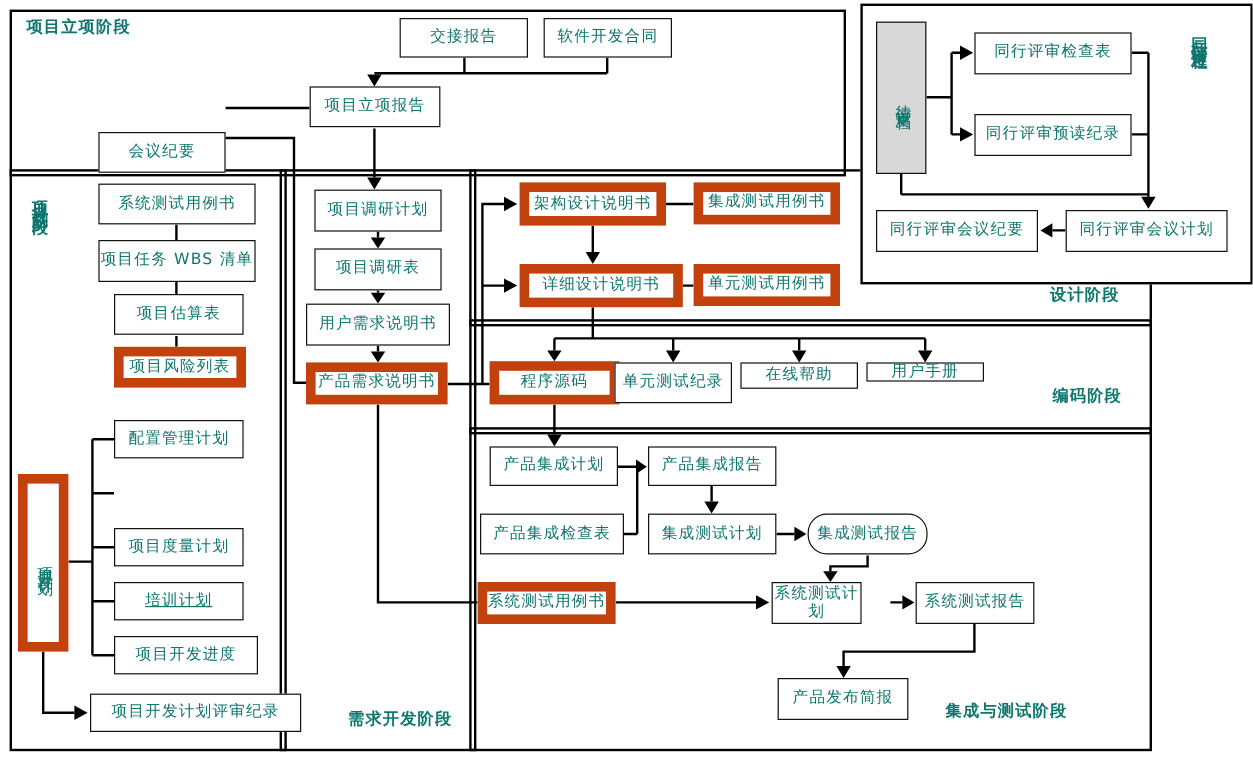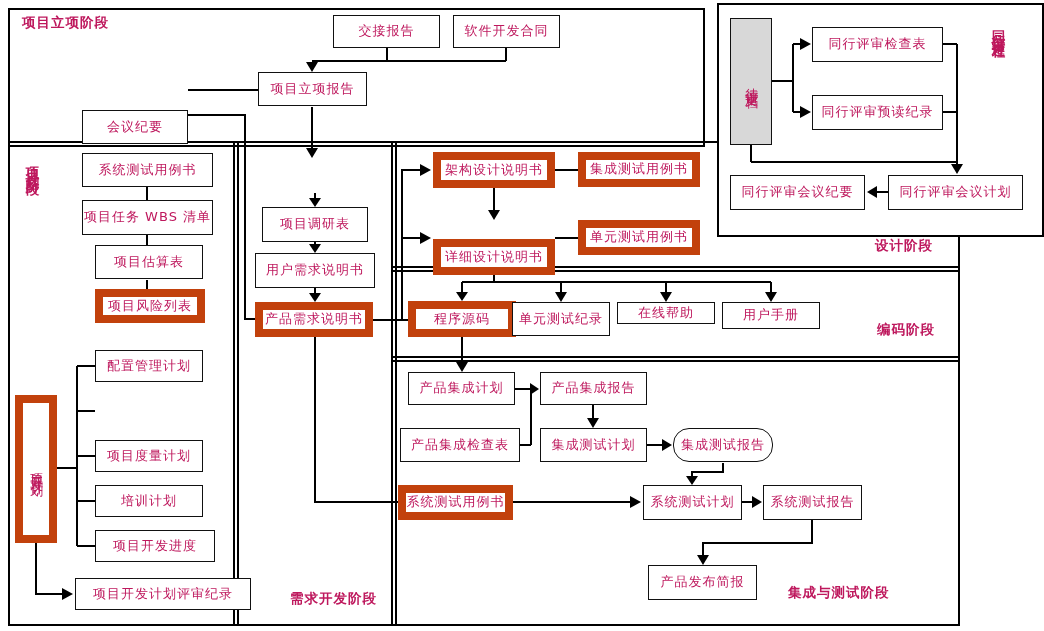--- a/index.html
+++ b/index.html
@@ -1,17 +1,17 @@
 <!DOCTYPE html>
 <html><head>
 <meta charset="utf-8">
 <style>
   html,body{margin:0;padding:0;background:#fff;}
   #stage{position:relative;width:1044px;height:631px;background:#fff;
-         font-family:"DejaVu Sans","Liberation Sans",sans-serif;color:#be185d;overflow:hidden;}
+         font-family:"DejaVu Sans","Liberation Sans",sans-serif;color:#0f766e;overflow:hidden;}
   .region{position:absolute;border:2px solid #000;background:transparent;}
   .region.filled{background:#fff;}
   .box{position:absolute;border:1.5px solid #111;background:#fff;display:flex;
        align-items:center;justify-content:center;text-align:center;
        font-size:13px;letter-spacing:1px;line-height:1.1;z-index:4;box-sizing:border-box;}
   .box.bold{border:8px solid #c2410c;}
   .box.gray{background:#d8d8d8;}
   .box.vtext{writing-mode:vertical-rl;text-orientation:upright;letter-spacing:2px;}
   .plabel{position:absolute;font-weight:bold;font-size:13.5px;letter-spacing:1px;z-index:5;white-space:nowrap;}
   .plabel.vert{writing-mode:vertical-rl;text-orientation:upright;letter-spacing:3px;}
@@ -92,45 +92,46 @@
   <div class="box" style="left:82px;top:72px;width:106px;height:34px;margin-top:38px;">会议纪要</div>
   <div class="box" style="left:258px;top:72px;width:109px;height:34px;">项目立项报告</div>
 
   <div class="box" style="left:82px;top:153px;width:131px;height:34px;">系统测试用例书</div>
   <div class="box" style="left:82px;top:200px;width:131px;height:35px;">项目任务 WBS 清单</div>
   <div class="box" style="left:95px;top:245px;width:108px;height:34px;">项目估算表</div>
   <div class="box bold" style="left:95px;top:289px;width:110px;height:34px;">项目风险列表</div>
   <div class="box bold vtext" style="left:15px;top:395px;width:42px;height:148px;">项目开发计划</div>
   <div class="box" style="left:95px;top:350px;width:108px;height:32px;">配置管理计划</div>
   <div class="box" style="left:95px;top:440px;width:108px;height:32px;">项目度量计划</div>
-  <div class="box" style="left:95px;top:485px;width:108px;height:32px;">培训计划</div>
+  <div class="box" style="left:95px;top:485px;width:108px;height:32px;text-decoration:underline;">培训计划</div>
   <div class="box" style="left:95px;top:530px;width:120px;height:32px;">项目开发进度</div>
   <div class="box" style="left:75px;top:578px;width:176px;height:32px;">项目开发计划评审纪录</div>
 
+  <div class="box" style="left:262px;top:158px;width:106px;height:35px;">项目调研计划</div>
   <div class="box" style="left:262px;top:207px;width:106px;height:35px;">项目调研表</div>
   <div class="box" style="left:255px;top:253px;width:120px;height:35px;">用户需求说明书</div>
   <div class="box bold" style="left:255px;top:302px;width:118px;height:35px;">产品需求说明书</div>
 
   <div class="box bold" style="left:433px;top:152px;width:122px;height:36px;">架构设计说明书</div>
   <div class="box bold" style="left:578px;top:152px;width:122px;height:35px;">集成测试用例书</div>
-  <div class="box bold" style="left:433px;top:220px;width:122px;height:36px;margin-top:19px;">详细设计说明书</div>
+  <div class="box bold" style="left:433px;top:220px;width:136px;height:36px;">详细设计说明书</div>
   <div class="box bold" style="left:578px;top:220px;width:122px;height:35px;">单元测试用例书</div>
 
   <div class="box bold" style="left:408px;top:301px;width:108px;height:36px;">程序源码</div>
   <div class="box" style="left:512px;top:302px;width:98px;height:34px;">单元测试纪录</div>
   <div class="box" style="left:617px;top:302px;width:98px;height:22px;">在线帮助</div>
-  <div class="box" style="left:722px;top:302px;width:98px;height:27px;">用户手册</div>
+  <div class="box" style="left:722px;top:302px;width:98px;height:16px;">用户手册</div>
 
   <div class="box" style="left:408px;top:372px;width:107px;height:33px;">产品集成计划</div>
   <div class="box" style="left:540px;top:372px;width:107px;height:33px;">产品集成报告</div>
   <div class="box" style="left:400px;top:428px;width:120px;height:34px;">产品集成检查表</div>
   <div class="box" style="left:540px;top:428px;width:107px;height:34px;">集成测试计划</div>
   <div class="box" style="left:673px;top:428px;width:100px;height:34px;border-radius:16px;">集成测试报告</div>
   <div class="box bold" style="left:398px;top:485px;width:115px;height:35px;">系统测试用例书</div>
-  <div class="box" style="left:643px;top:485px;width:99px;height:35px;">系统测试计划</div>
+  <div class="box" style="left:643px;top:485px;width:75px;height:35px;">系统测试计划</div>
   <div class="box" style="left:763px;top:485px;width:99px;height:35px;">系统测试报告</div>
   <div class="box" style="left:648px;top:565px;width:109px;height:35px;">产品发布简报</div>
 
   <div class="box gray vtext" style="left:730px;top:18px;width:42px;height:127px;">待评审文档</div>
   <div class="box" style="left:812px;top:27px;width:131px;height:35px;">同行评审检查表</div>
   <div class="box" style="left:812px;top:95px;width:131px;height:35px;">同行评审预读纪录</div>
   <div class="box" style="left:730px;top:175px;width:135px;height:35px;">同行评审会议纪要</div>
   <div class="box" style="left:888px;top:175px;width:135px;height:35px;">同行评审会议计划</div>
 
 </div>

